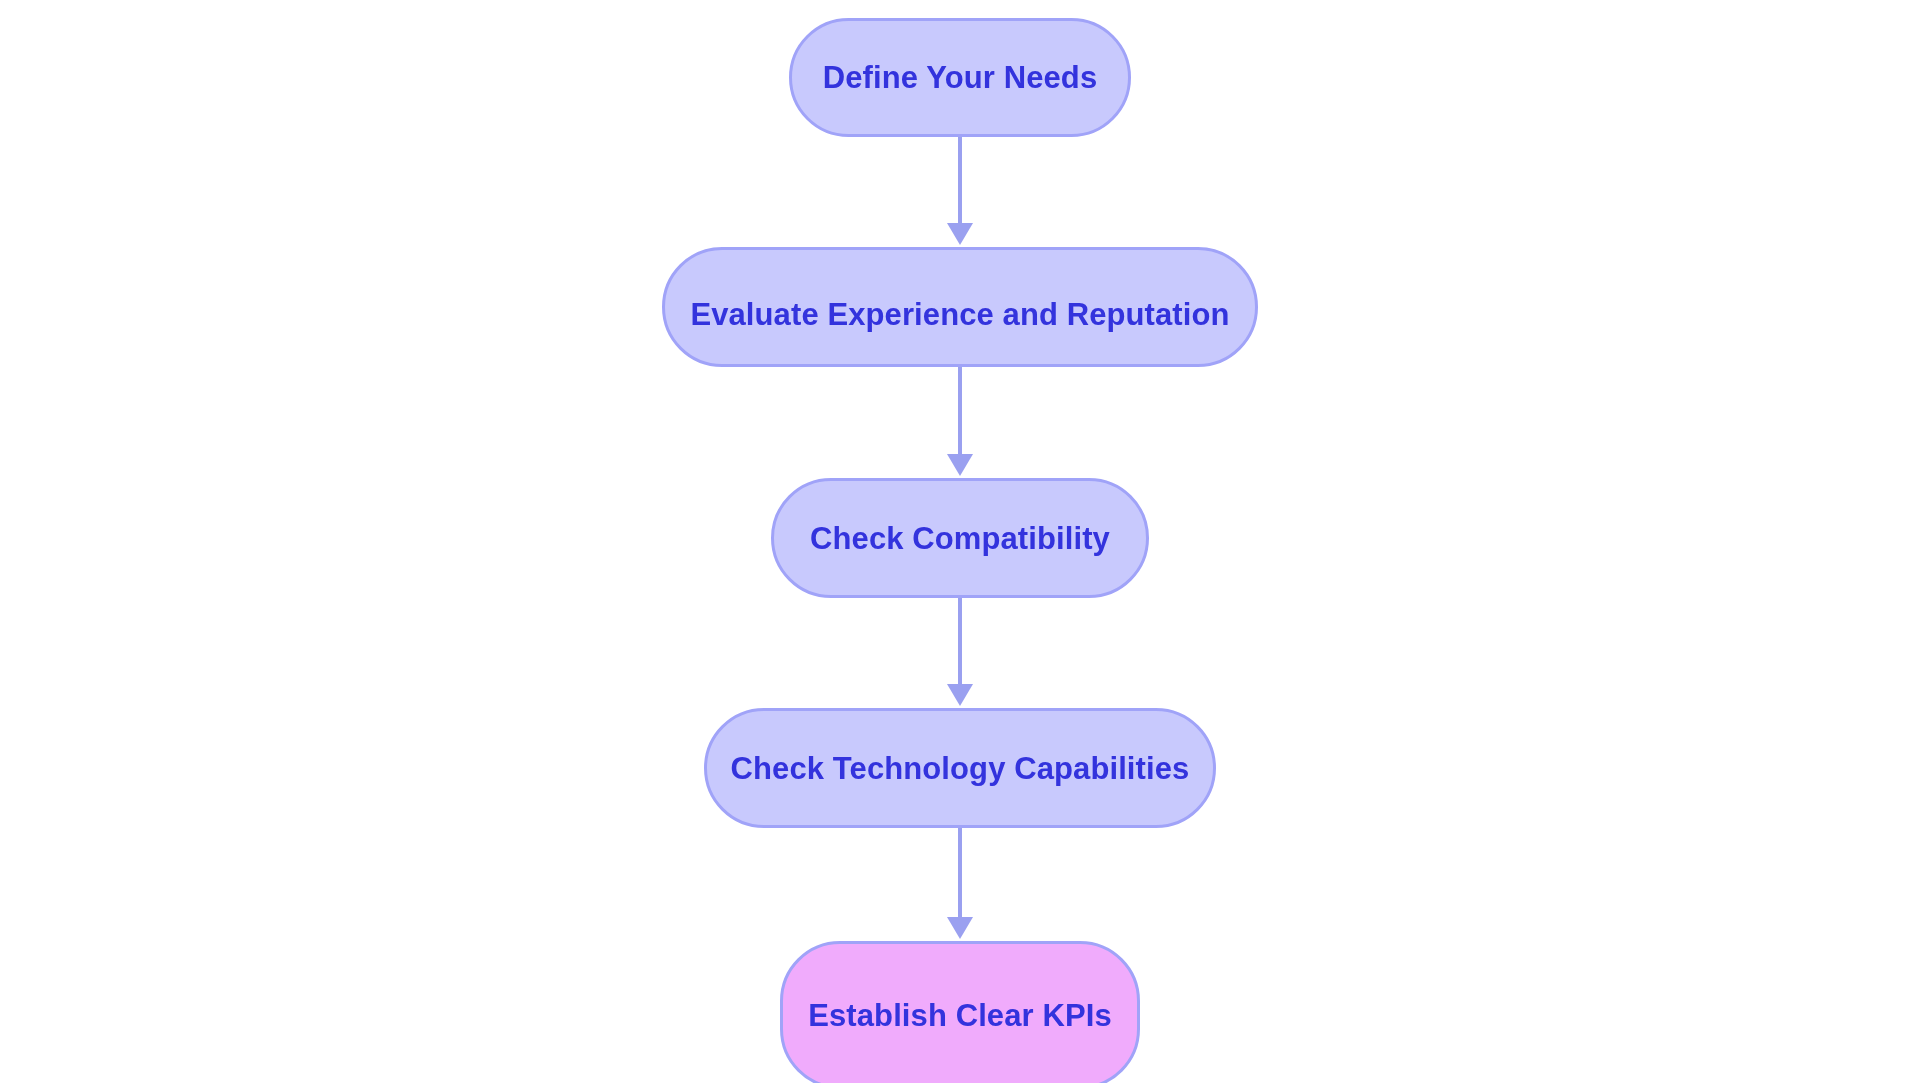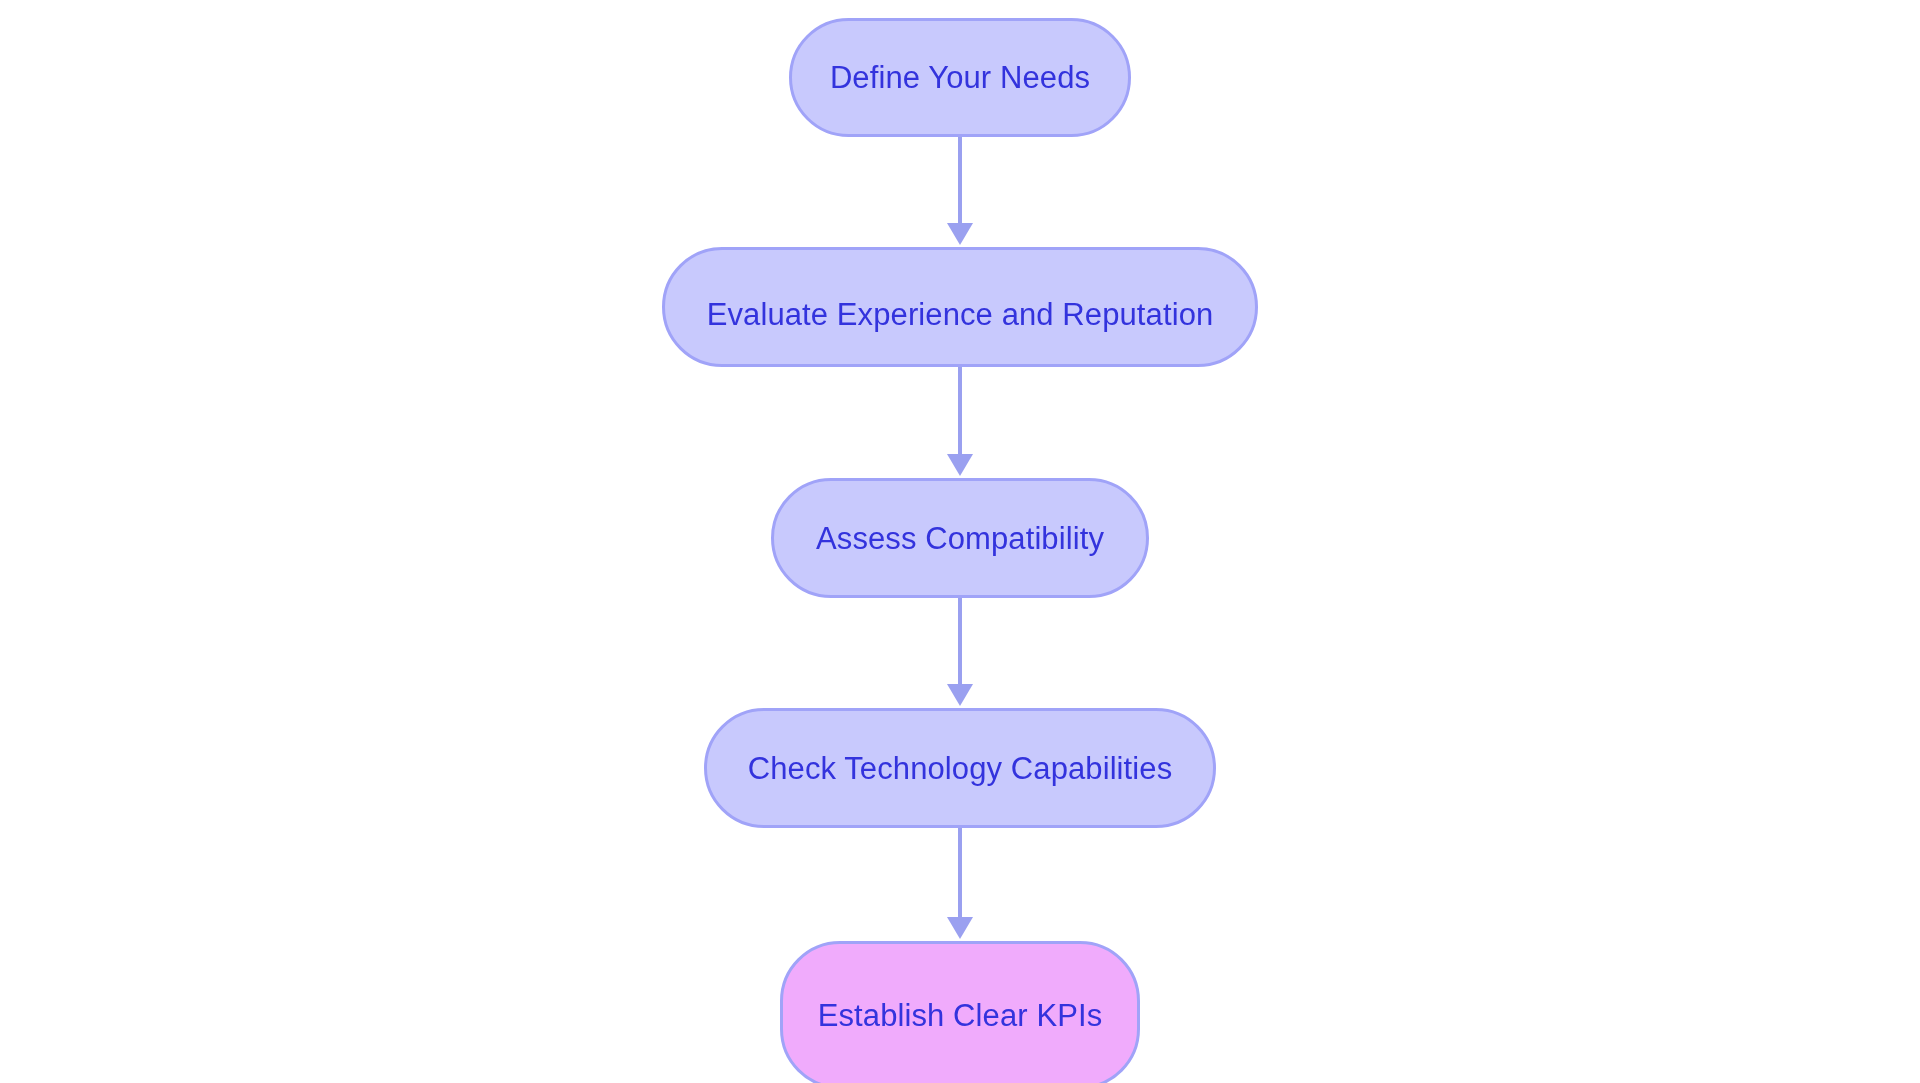--- a/index.html
+++ b/index.html
@@ -46,21 +46,21 @@
     border-color: #a0a3f8;
     transform: translateX(-50%);
   }
 
   .node-label {
     font-size: 31px;
     line-height: 1;
     letter-spacing: 0.1px;
     color: #3333dd;
     white-space: nowrap;
-    font-weight: 400;
+    font-weight: 700;
   }
 </style>
 </head>
 <body>
 
 <div id="canvas">
 
   <svg id="edges" viewBox="0 0 1920 1083" width="1920" height="1083" xmlns="http://www.w3.org/2000/svg">
     <g id="edges-group">
         <g>
@@ -83,21 +83,21 @@
   </svg>
 
   <div id="nodes">
       <div class="node" style="left: 960px; top: 18px; width: 342px; height: 119px; background: rgb(200, 201, 253); border-color: rgb(160, 163, 248); border-radius: 59.5px;">
         <span class="node-label" style="color: rgb(51, 51, 221);">Define Your Needs</span>
       </div>
       <div class="node" style="left: 960px; top: 247px; width: 596px; height: 120px; background: rgb(200, 201, 253); border-color: rgb(160, 163, 248); border-radius: 60px;">
         <span class="node-label" style="color: rgb(51, 51, 221); margin-top: 15px;">Evaluate Experience and Reputation</span>
       </div>
       <div class="node" style="left: 960px; top: 478px; width: 378px; height: 120px; background: rgb(200, 201, 253); border-color: rgb(160, 163, 248); border-radius: 60px;">
-        <span class="node-label" style="color: rgb(51, 51, 221);">Assess Compatibility</span>
+        <span class="node-label" style="color: rgb(51, 51, 221);">Check Compatibility</span>
       </div>
       <div class="node" style="left: 960px; top: 708px; width: 512px; height: 120px; background: rgb(200, 201, 253); border-color: rgb(160, 163, 248); border-radius: 60px;">
         <span class="node-label" style="color: rgb(51, 51, 221);">Check Technology Capabilities</span>
       </div>
       <div class="node" style="left: 960px; top: 941px; width: 360px; height: 148px; background: #f0abfc; border-color: rgb(160, 163, 248); border-radius: 60px;">
         <span class="node-label" style="color: rgb(51, 51, 221);">Establish Clear KPIs</span>
       </div>
     </div>
 
 </div>

